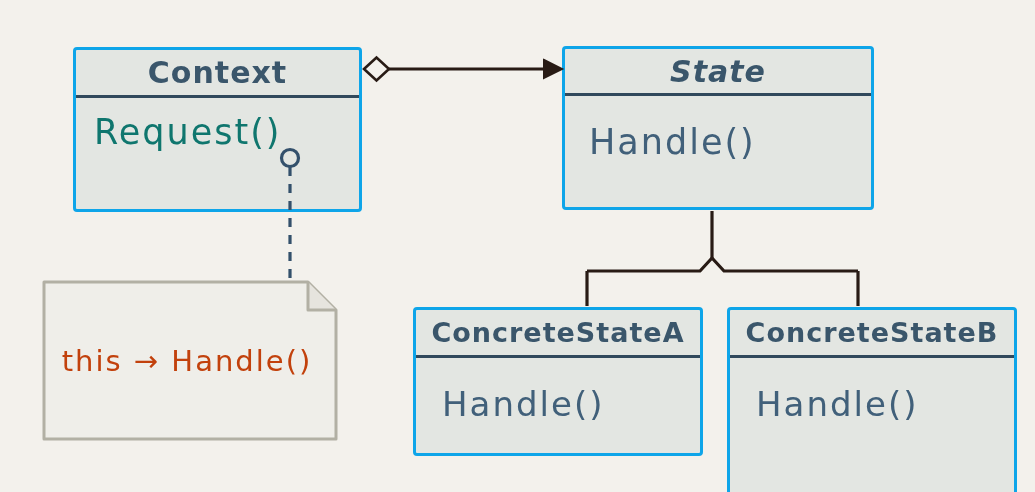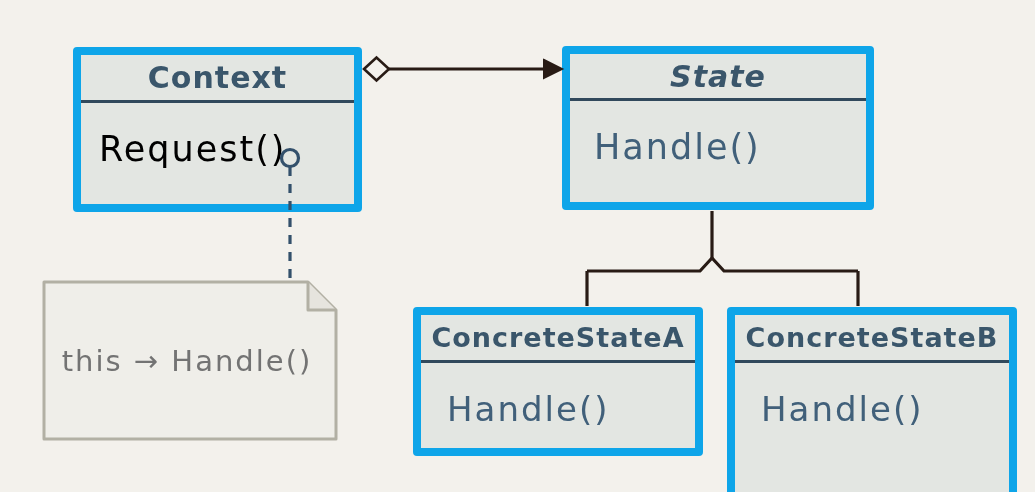--- a/index.html
+++ b/index.html
@@ -10,41 +10,41 @@
   .canvas {
     position: relative;
     width: 1035px;
     height: 492px;
     background: #f3f1ec;
     overflow: hidden;
   }
   .uml-class {
     position: absolute;
     background: #e3e6e2;
-    border: 8px solid #0ea5e9;
+    border: 3px solid #0ea5e9;
     border-radius: 4px;
     box-sizing: border-box;
     color: #3a566b;
   }
   .uml-header {
     display: flex;
     align-items: center;
     justify-content: center;
     border-bottom: 3px solid #31495c;
     box-sizing: border-box;
     font-weight: bold;
     letter-spacing: 1px;
   }
   .uml-body {
     box-sizing: border-box;
     letter-spacing: 2px;
   }
   #context { left: 73px; top: 47px; width: 289px; height: 165px; }
   #context .uml-header { height: 48px; font-size: 30px; }
-  #context .uml-body { padding: 26px 0 0 18px; font-size: 35px; color: #000000; }
+  #context .uml-body { padding: 14px 0 0 18px; font-size: 35px; color: #0f766e; }
 
   #state { left: 562px; top: 46px; width: 312px; height: 164px; }
   #state .uml-header { height: 47px; font-size: 30px; font-style: italic; }
   #state .uml-body { padding: 26px 0 0 24px; font-size: 35px; color: #41607a; }
 
   #concrete-a { left: 413px; top: 307px; width: 290px; height: 149px; }
   #concrete-b { left: 727px; top: 307px; width: 290px; height: 204px; }
   #concrete-a .uml-header, #concrete-b .uml-header { height: 48px; font-size: 27px; }
   #concrete-a .uml-body, #concrete-b .uml-body { padding: 26px 0 0 26px; font-size: 34px; color: #41607a; }
 
@@ -53,21 +53,21 @@
     left: 42px; top: 280px;
     width: 296px; height: 161px;
   }
   .note svg { position: absolute; left: 0; top: 0; }
   .note-text {
     position: absolute;
     left: 0; top: 0; width: 100%; height: 100%;
     display: flex; align-items: center; justify-content: center;
     font-size: 29px;
     letter-spacing: 2px;
-    color: #737373;
+    color: #c2410c;
     padding-right: 6px;
     box-sizing: border-box;
   }
   .connectors {
     position: absolute;
     left: 0; top: 0;
     width: 1035px; height: 492px;
     pointer-events: none;
   }
 </style>

